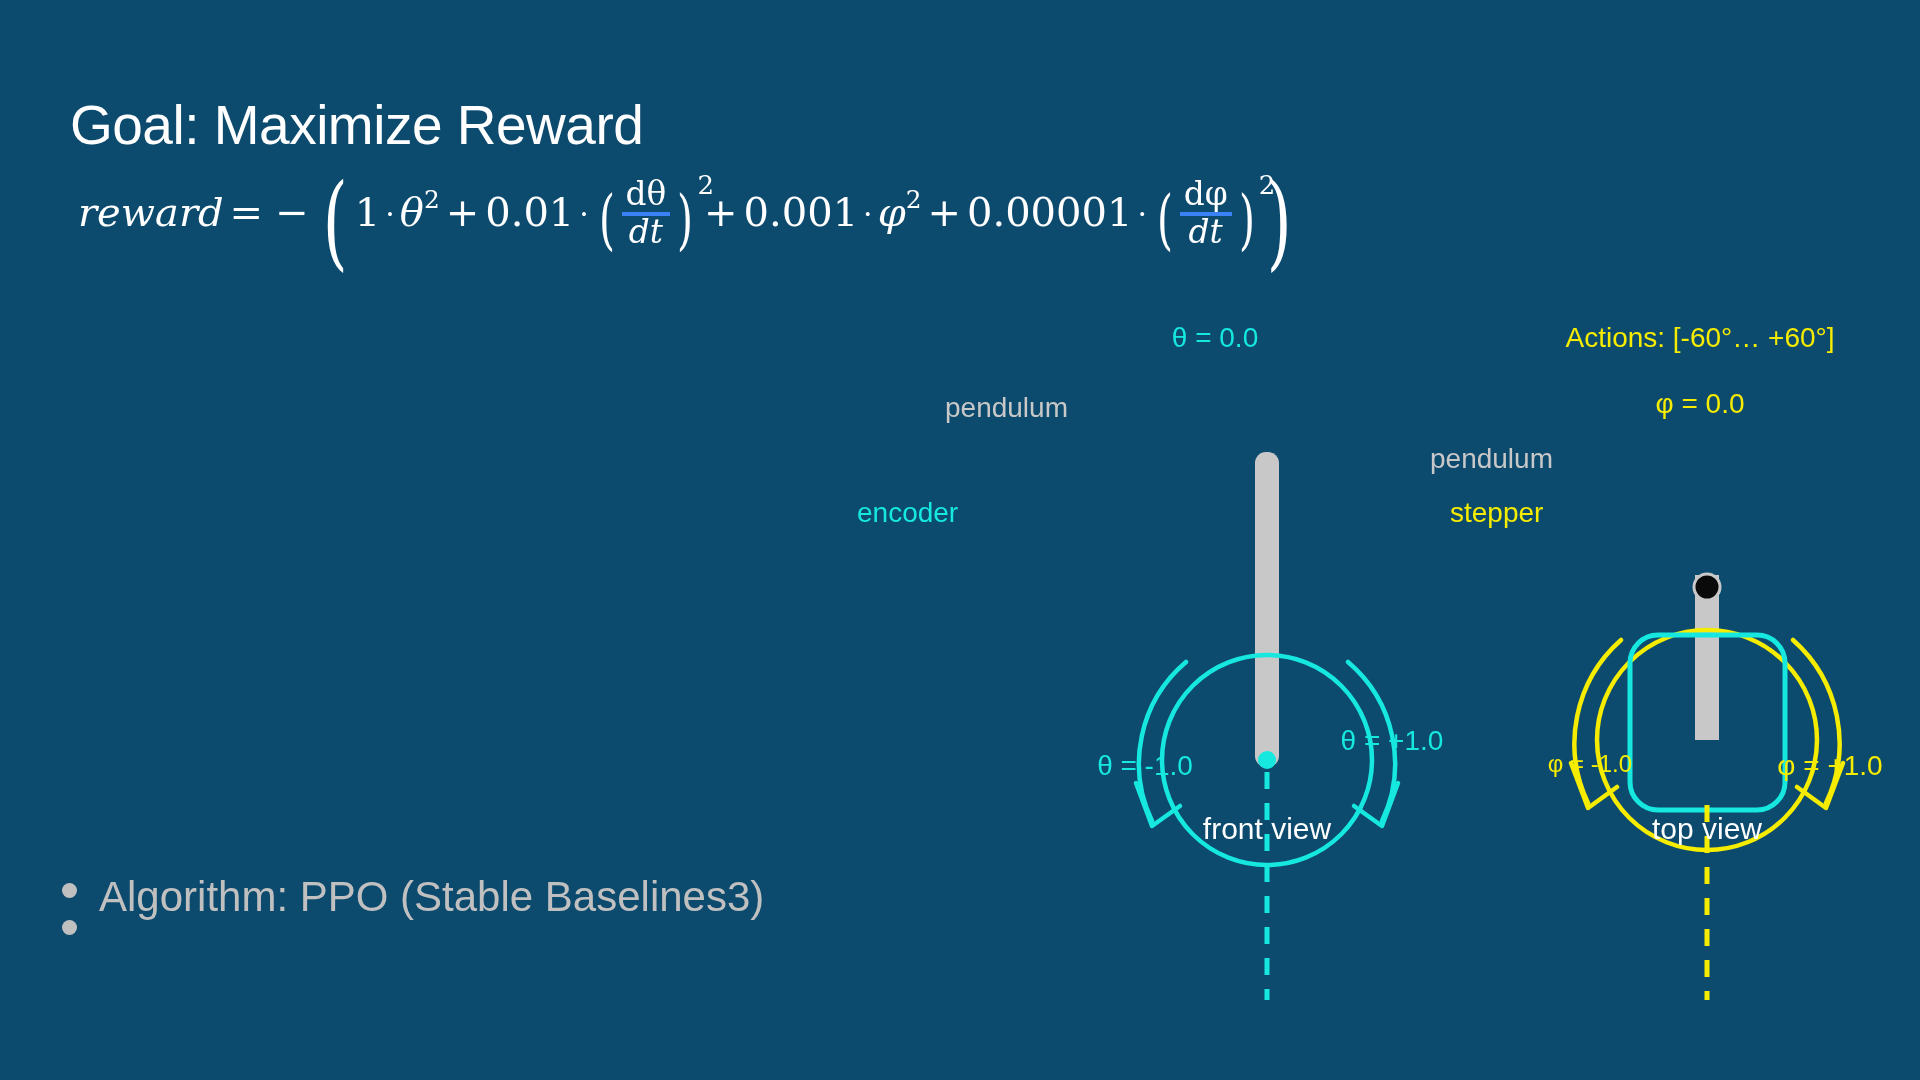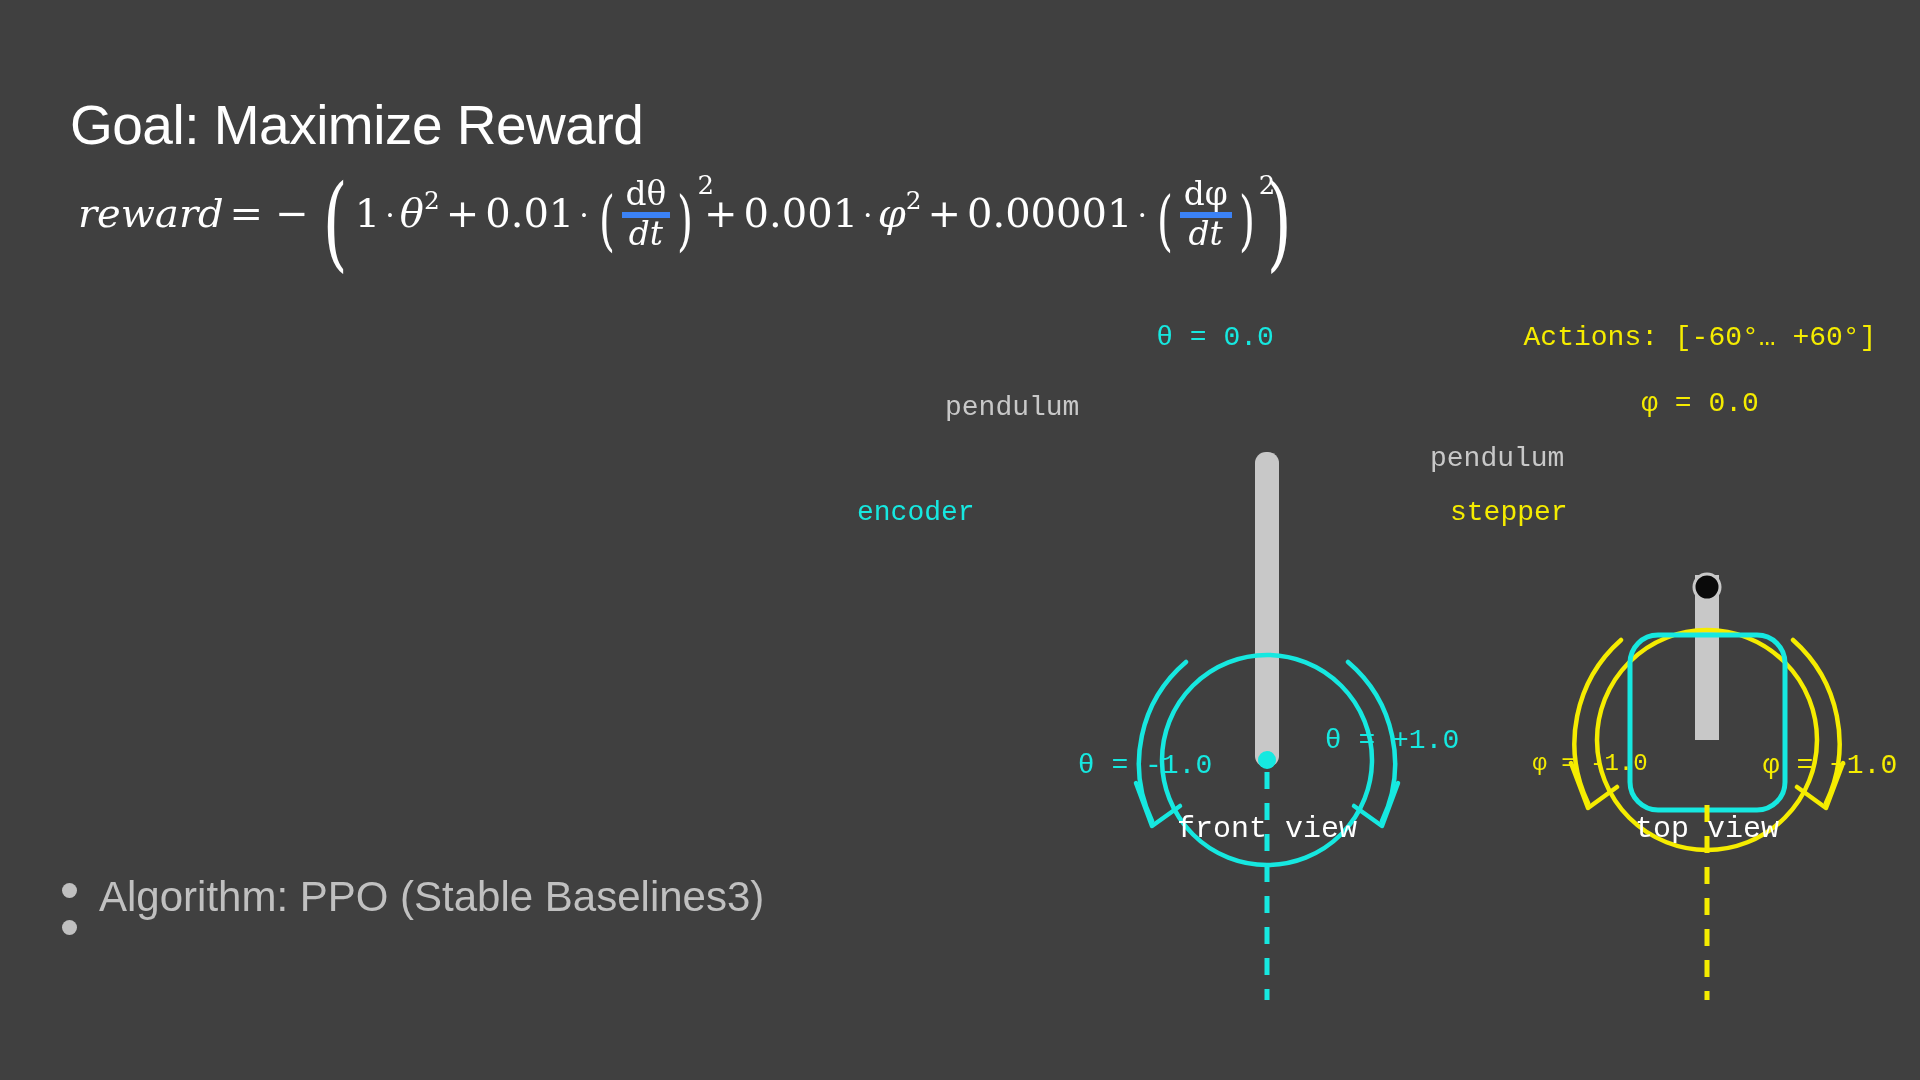--- a/index.html
+++ b/index.html
@@ -1,20 +1,20 @@
 <!DOCTYPE html>
 <html><head>
 <meta charset="utf-8">
 <style>
   html,body{margin:0;padding:0;background:#000;}
   body{
     width:1920px;height:1080px;position:relative;overflow:hidden;
     font-family:"Liberation Sans", sans-serif;color:#fff;
   }
-  .slide{position:absolute;inset:0;background:#404040;}
+  .slide{position:absolute;inset:0;background:#0c4a6e;}
 
   
   #page-title{
     position:absolute;left:70px;top:97px;
     font-size:55px;line-height:1.05;color:#ffffff;
     font-family:"Liberation Sans", sans-serif;font-weight:400;
     letter-spacing:-0.5px;white-space:nowrap;
   }
 
   
@@ -38,21 +38,21 @@
     display:inline-block;font-size:66px;line-height:0;
     vertical-align:-16px;font-style:normal;
     transform:scaleX(0.62);transform-origin:center;
   }
   .frac{
     display:inline-block;vertical-align:middle;text-align:center;
     font-size:0.82em;line-height:1.03;padding:0 2px;
     position:relative;top:-2px;
   }
   .frac .num{display:block;padding:0 4px;}
-  .frac .den{display:block;font-style:italic;border-top:6px solid #3b82f6;padding:0 4px;}
+  .frac .den{display:block;font-style:italic;border-top:4px solid #3b82f6;padding:0 4px;}
   .powgrp{display:inline-block;position:relative;}
   .powgrp .pw{position:absolute;top:-10px;right:-16px;font-size:26px;font-style:normal;}
 
   
   #if-block{
     position:absolute;left:95px;top:390px;
     font-size:27px;line-height:1.55;color:#f2f2f2;
     font-family:"Liberation Sans", sans-serif;
   }
   #if-block .indent{display:block;padding-left:52px;}
@@ -69,21 +69,21 @@
     display:inline-block;width:15px;height:15px;border-radius:50%;
     background:#c0c0c0;flex:0 0 auto;position:relative;top:-6px;
   }
 
   
   .diagram{position:absolute;top:0;height:1080px;}
   #front-view-diagram{left:1000px;width:480px;}
   #top-view-diagram{left:1480px;width:440px;}
   .diagram svg{position:absolute;left:0;top:0;overflow:visible;}
 
-  .lbl{position:absolute;font-family:Liberation Mono, monospace;white-space:nowrap;}
+  .lbl{position:absolute;font-family:Liberation Sans, sans-serif;white-space:nowrap;}
   .cyan{color:#16e8e0;}
   .yellow{color:#f5ec00;}
   .gray{color:#c8c8c8;}
   .white{color:#ffffff;}
 </style>
 </head>
 <body>
 
 <div class="slide">
 

